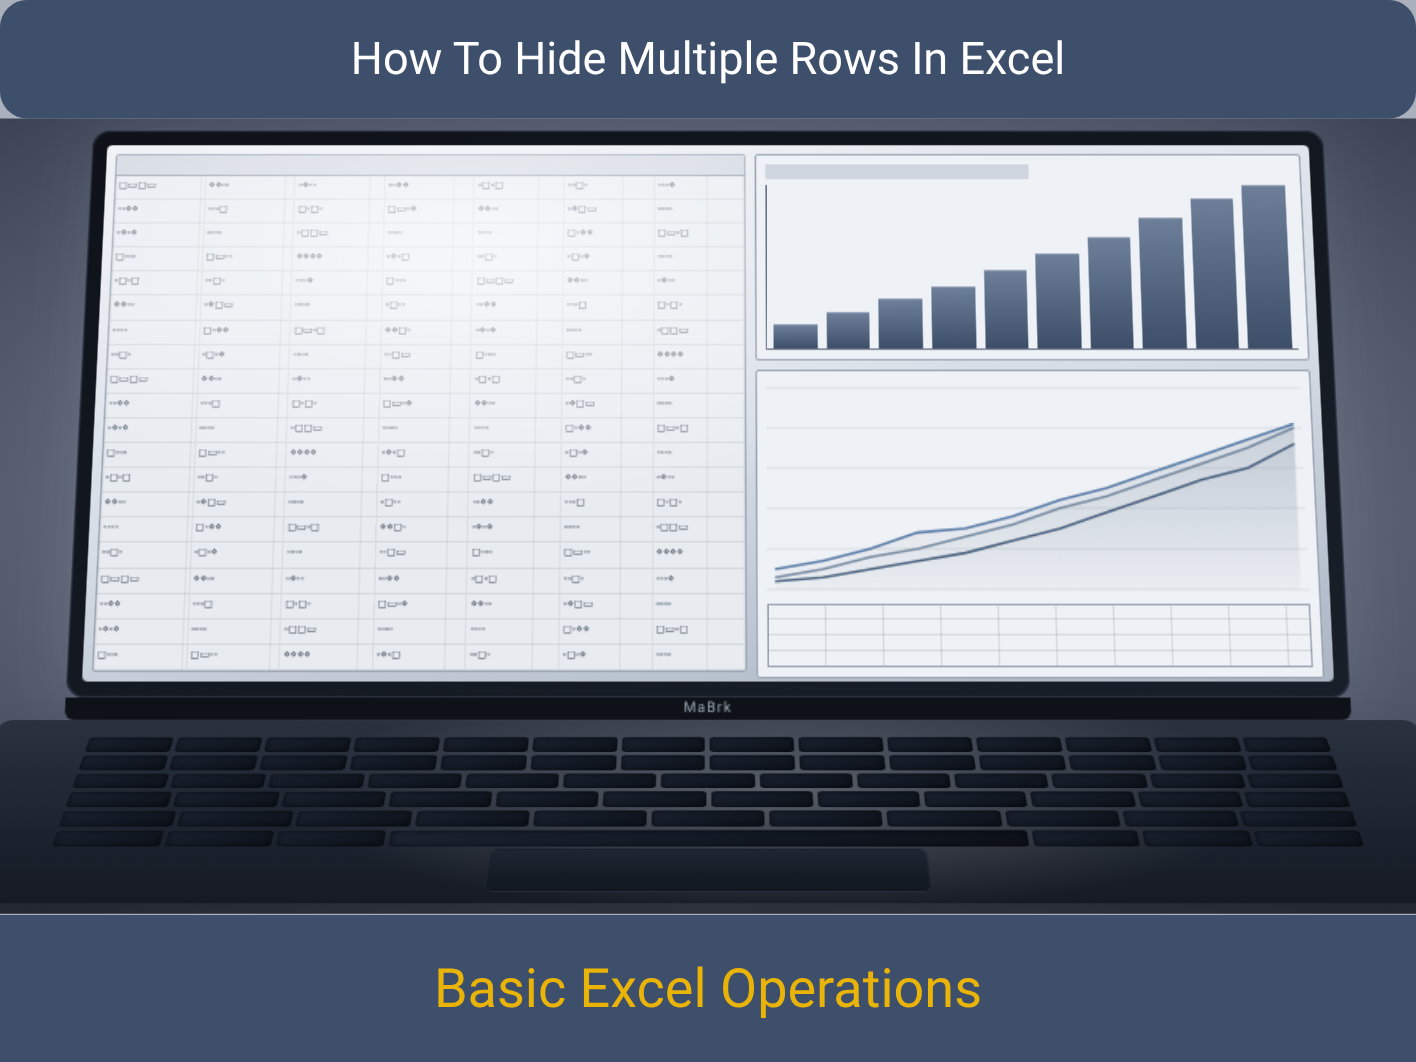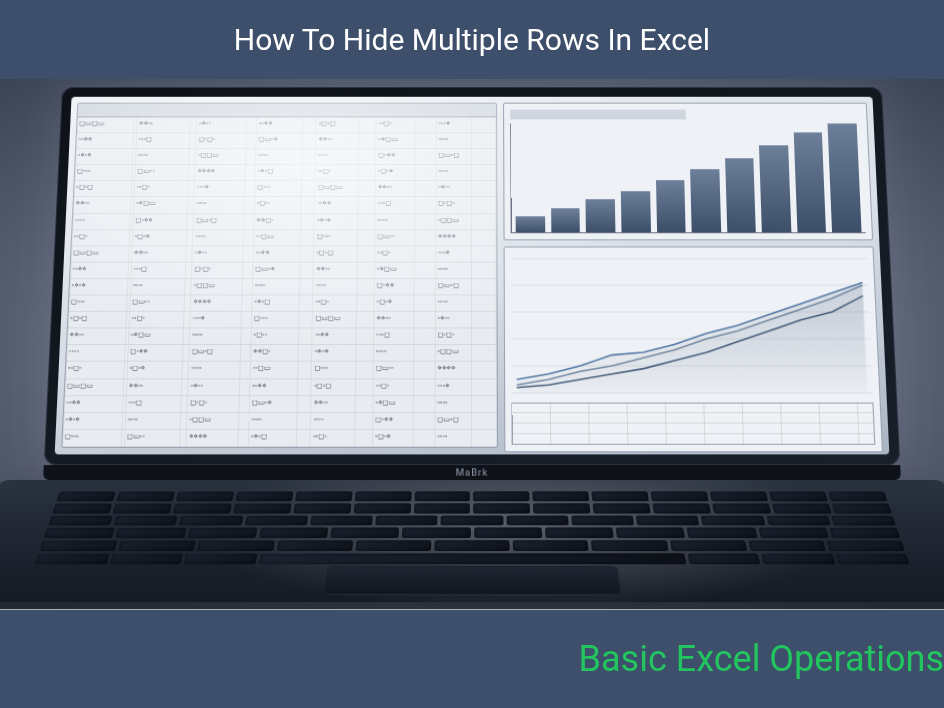--- a/index.html
+++ b/index.html
@@ -13,31 +13,32 @@
   }
 
   
   .top-banner {
     background: #3d4f6b;
     color: #fff;
     text-align: center;
     padding: 22px 0;
     font-size: 30px;
     font-weight: 400;
+    border-radius: 18px;
   }
 
   
   .bottom-banner {
     position: absolute;
     bottom: 0;
     left: 0;
     right: 0;
     background: #3d4f6b;
-    color: #22c55e;
-    text-align: right;
+    color: #eab308;
+    text-align: center;
     padding: 28px 0;
     font-size: 36px;
     font-weight: 400;
   }
 
   
   .scene {
     width: 944px;
     height: 530px;
     background: radial-gradient(1200px 600px at 50% 50%, #8890a2 0%, #3a4254 60%, #1a2030 100%);

